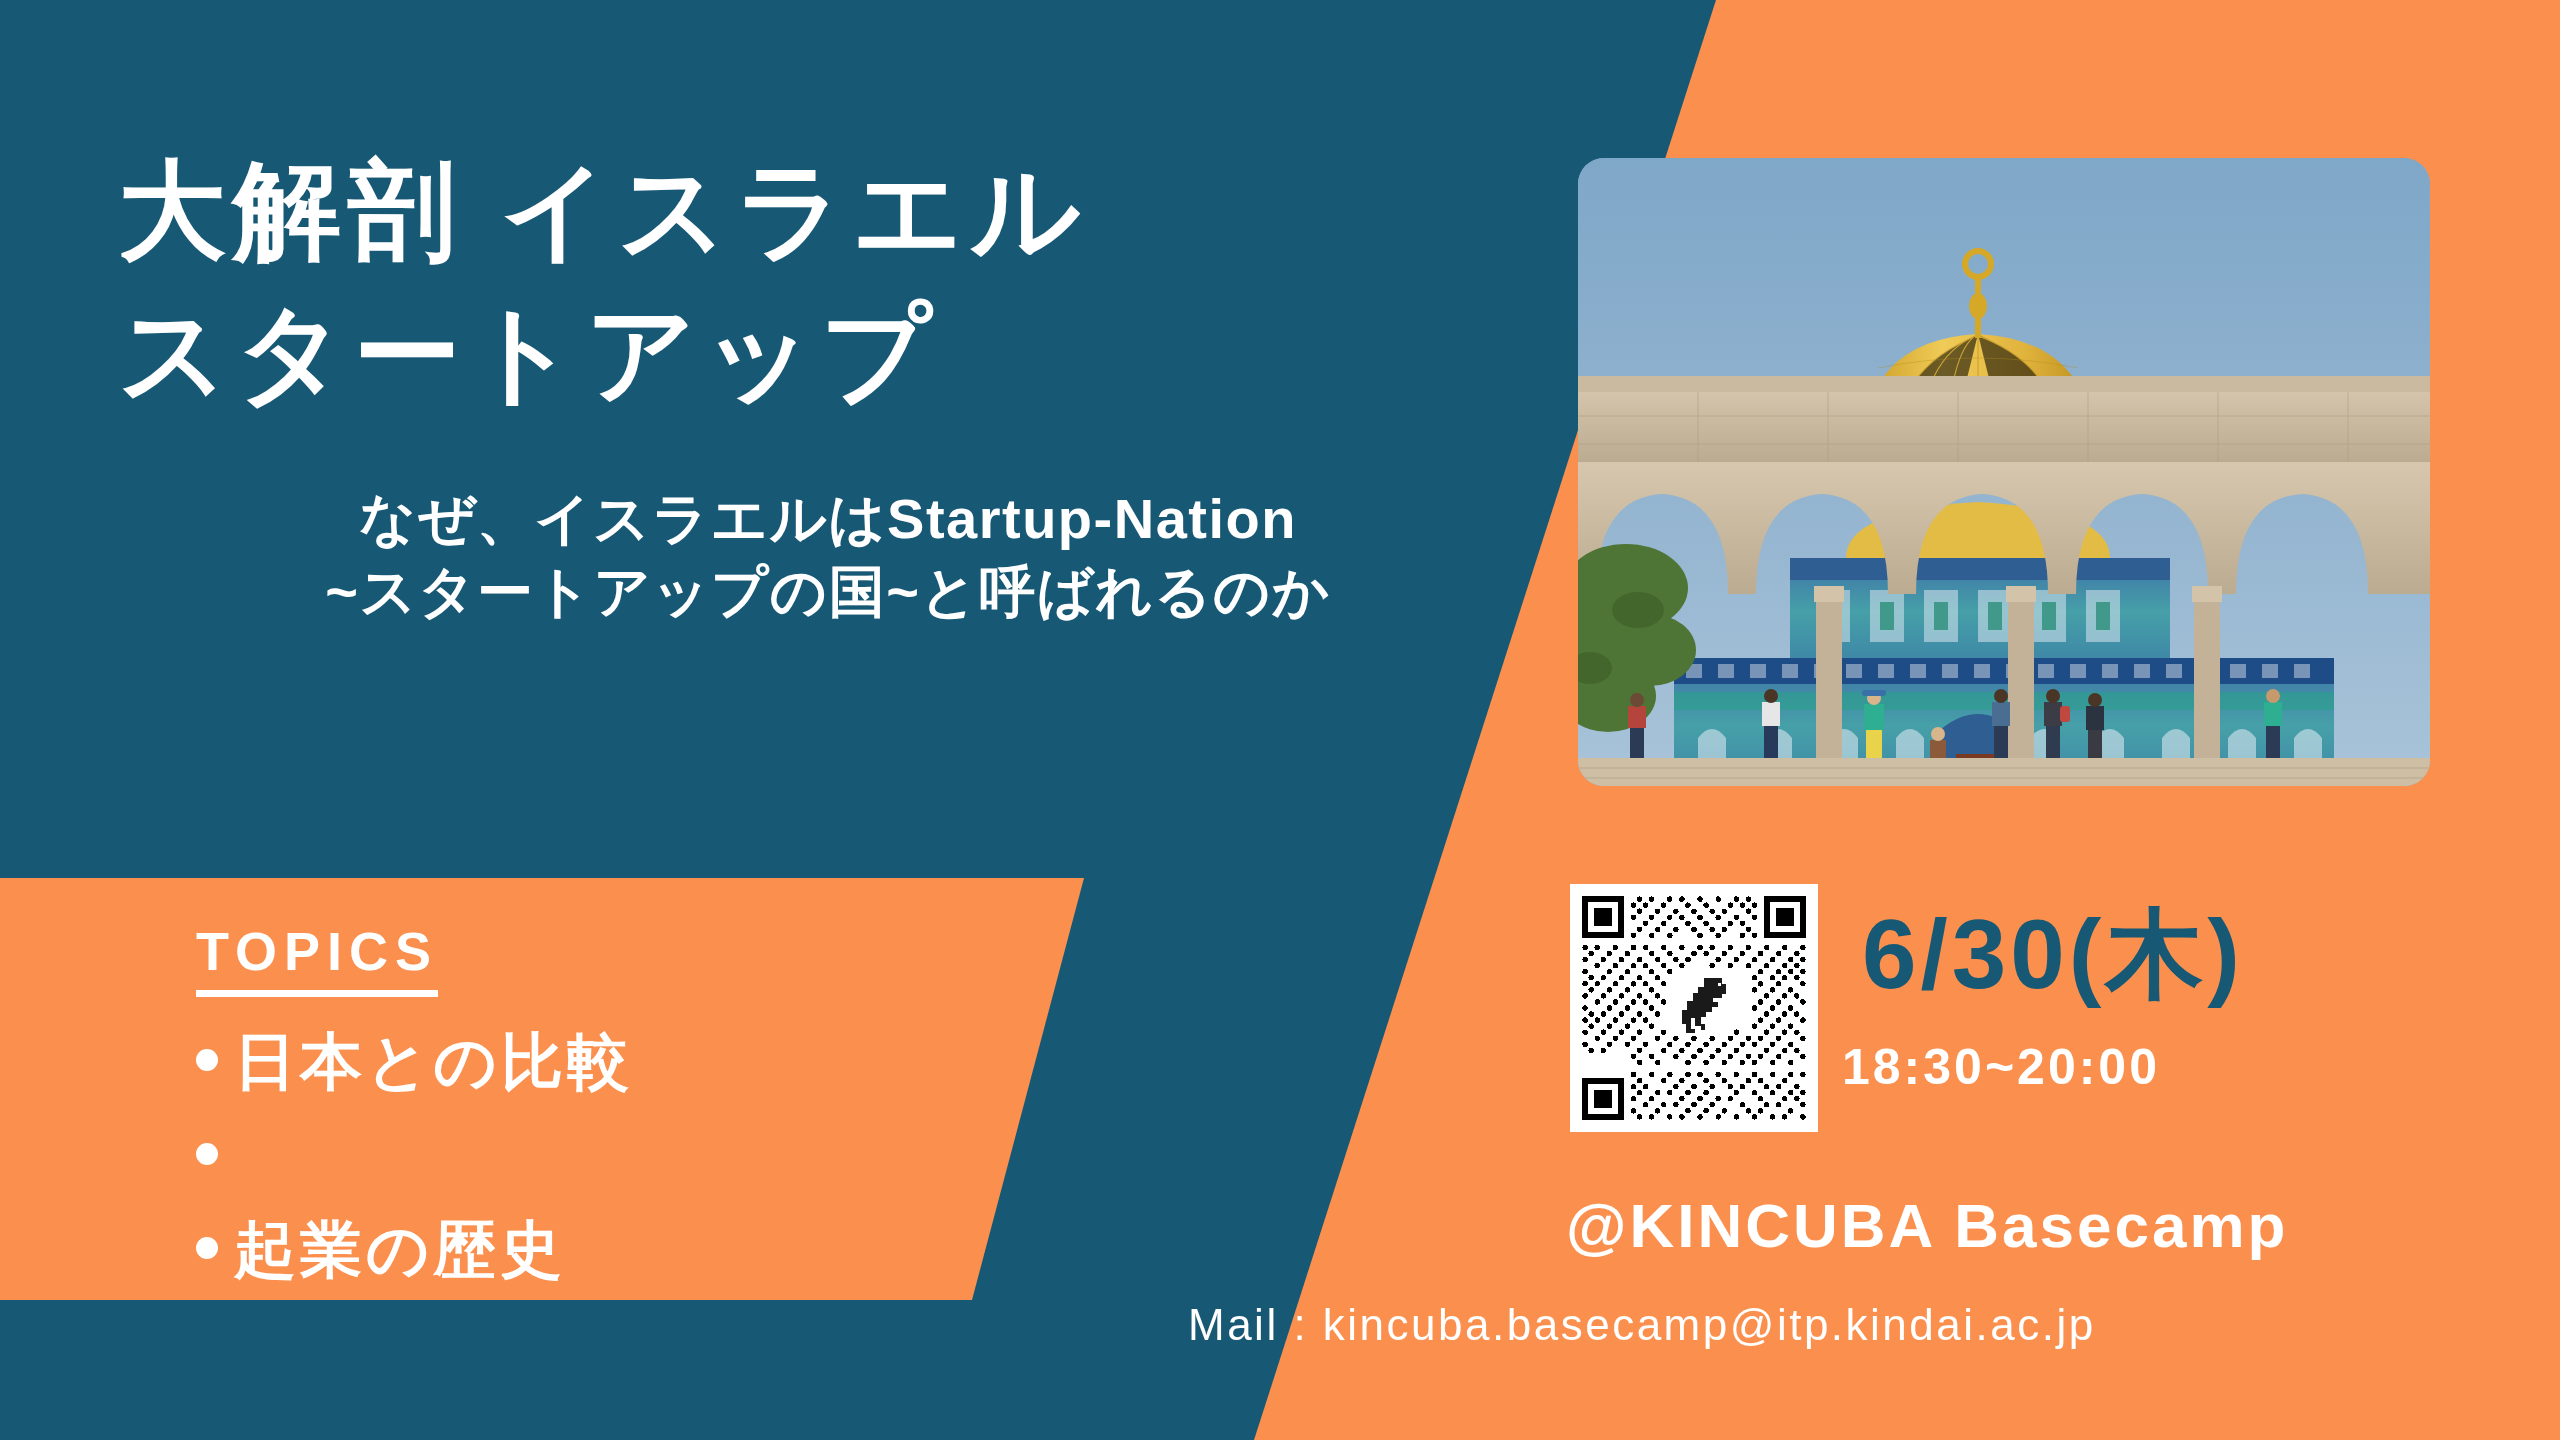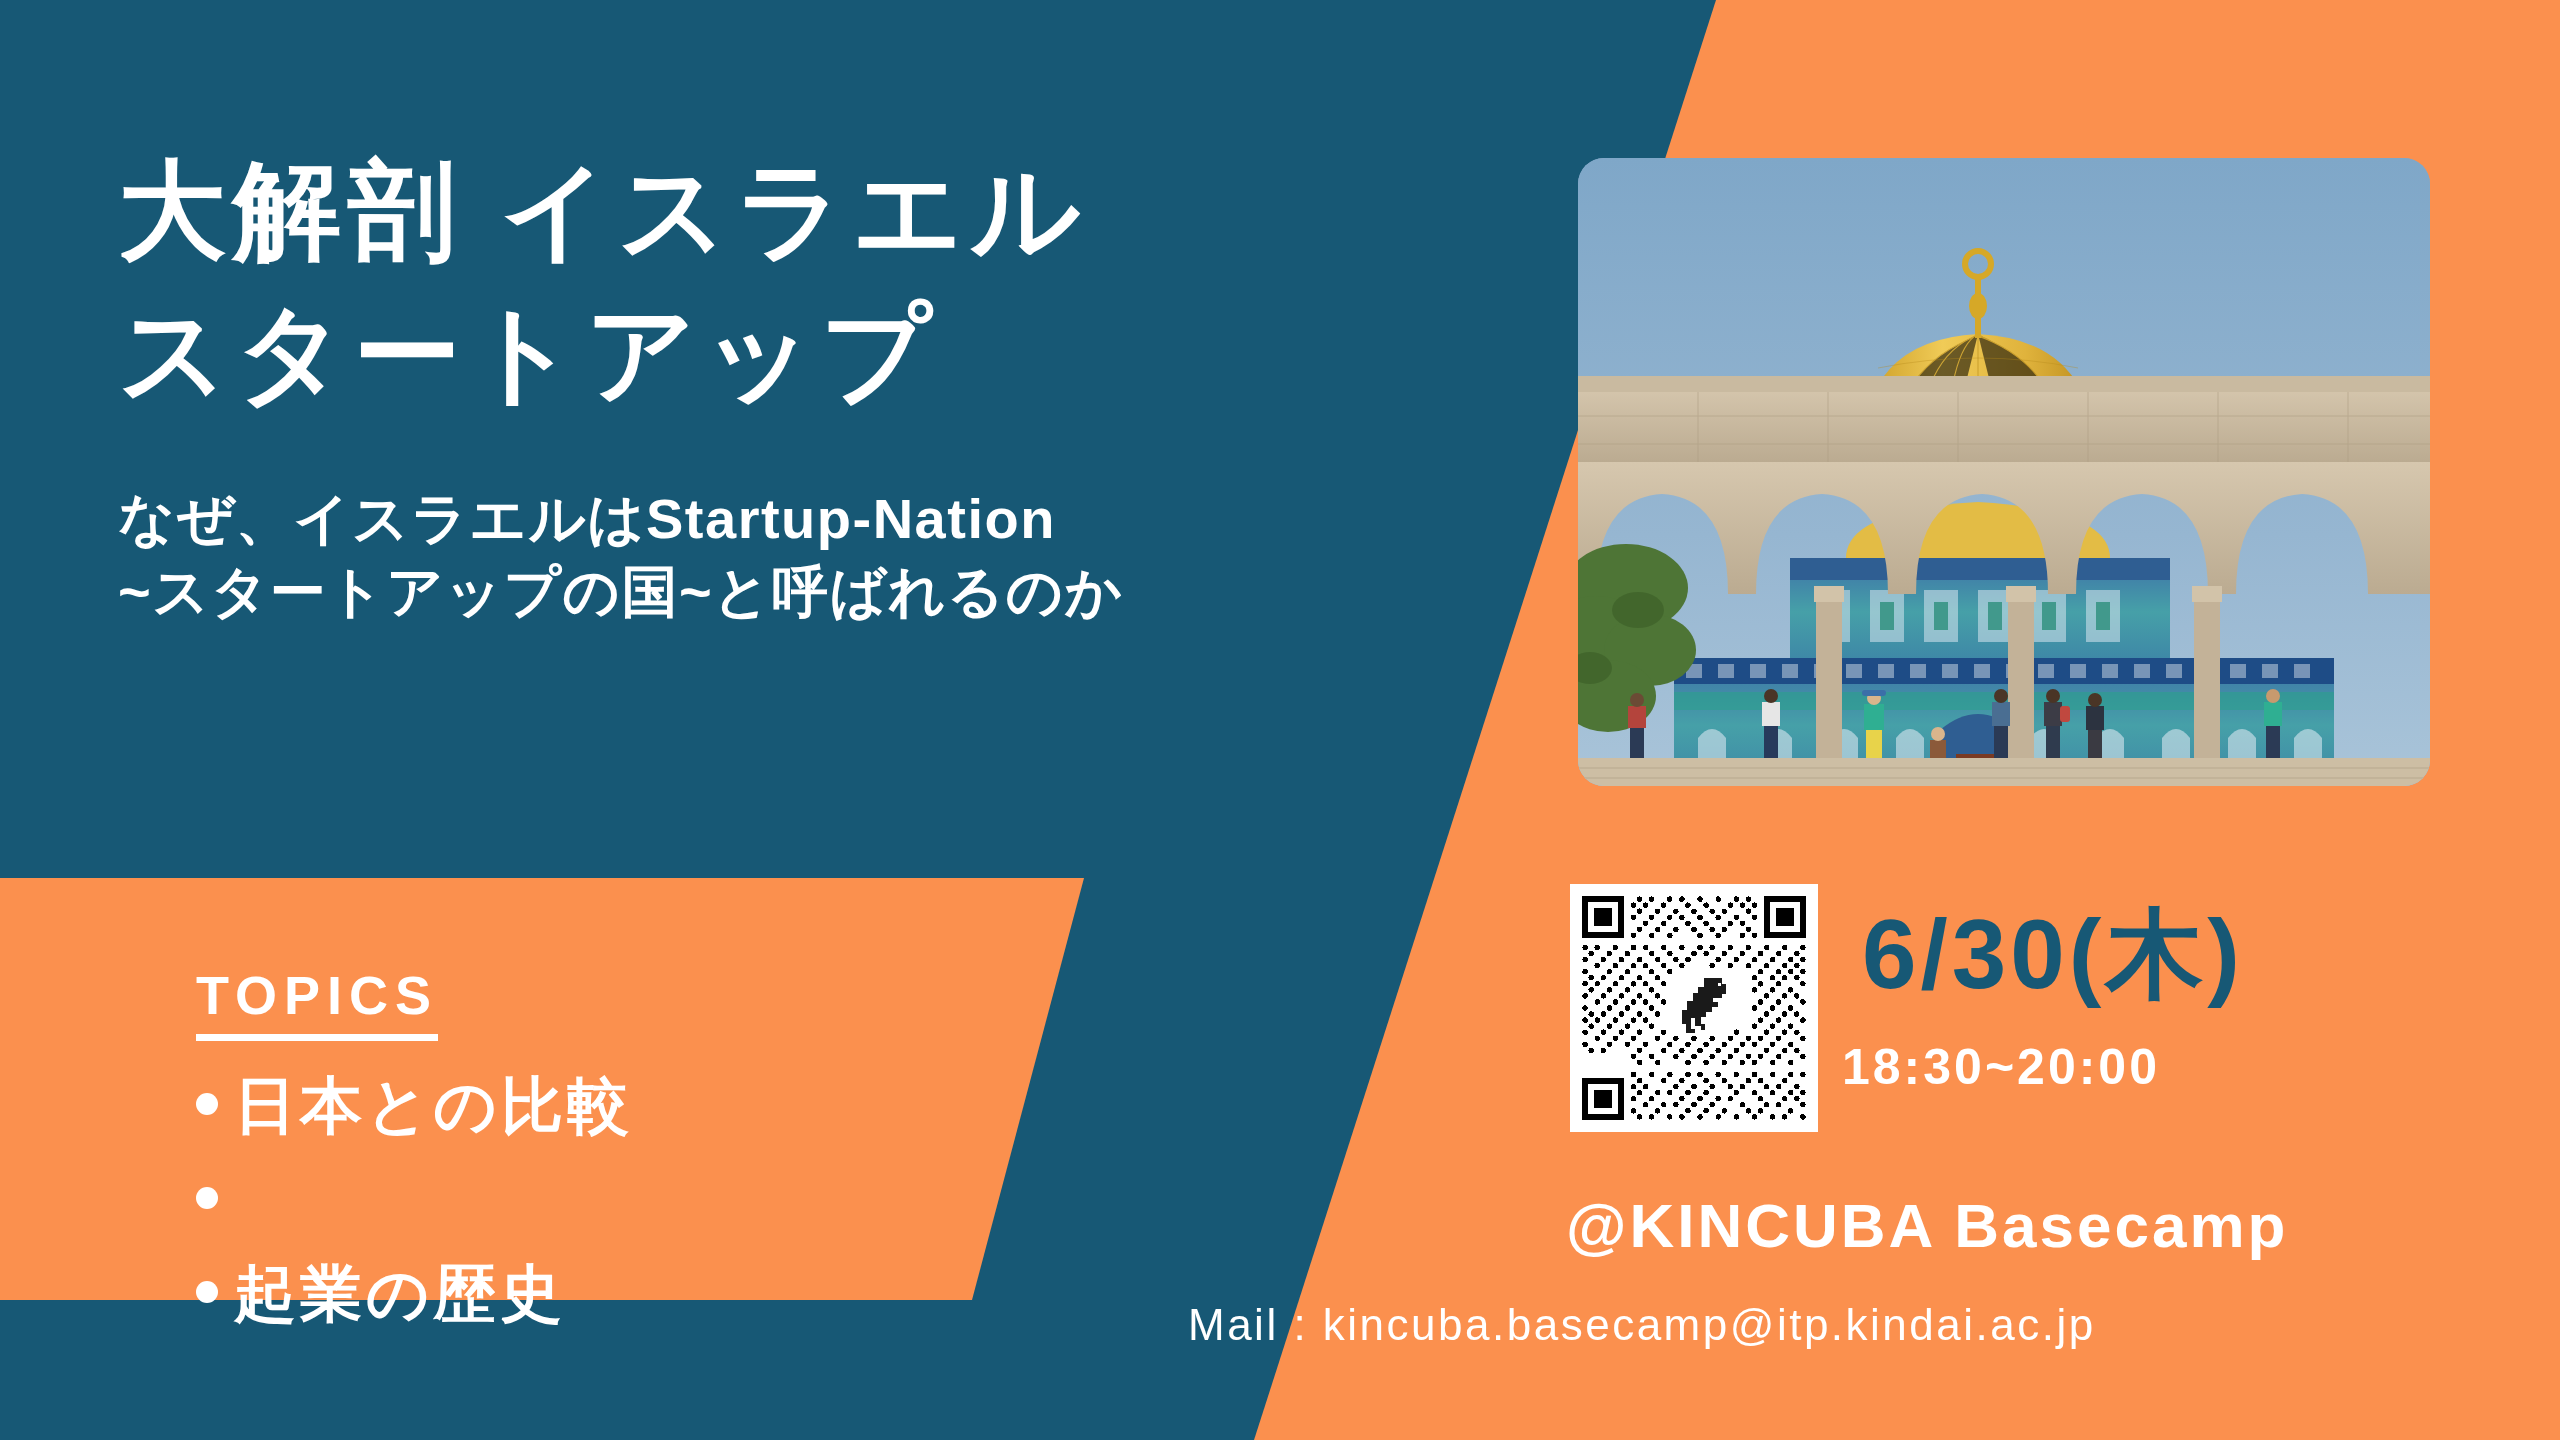--- a/index.html
+++ b/index.html
@@ -59,20 +59,21 @@
   .subtitle {
     margin-top: 58px;
   }
   .subtitle-line {
     color: #ffffff;
     font-size: 56px;
     font-weight: 700;
     line-height: 1.30;
     letter-spacing: 1.5px;
     white-space: nowrap;
+    text-align: center;
   }
 
   
   .photo-frame {
     position: absolute;
     left: 1578px;
     top: 158px;
     width: 852px;
     height: 628px;
     border-radius: 26px;
@@ -89,21 +90,20 @@
     width: 900px;
   }
   .topics-heading {
     display: inline-block;
     color: #ffffff;
     font-size: 54px;
     font-weight: 700;
     letter-spacing: 7px;
     padding-bottom: 8px;
     border-bottom: 7px solid #ffffff;
-    margin-top: 44px;
   }
   .topics-list {
     list-style: none;
     margin: 18px 0 0 0;
     padding: 0;
     font-family: Liberation Serif, serif;
   }
   .topic-item {
     color: #ffffff;
     font-size: 62px;

